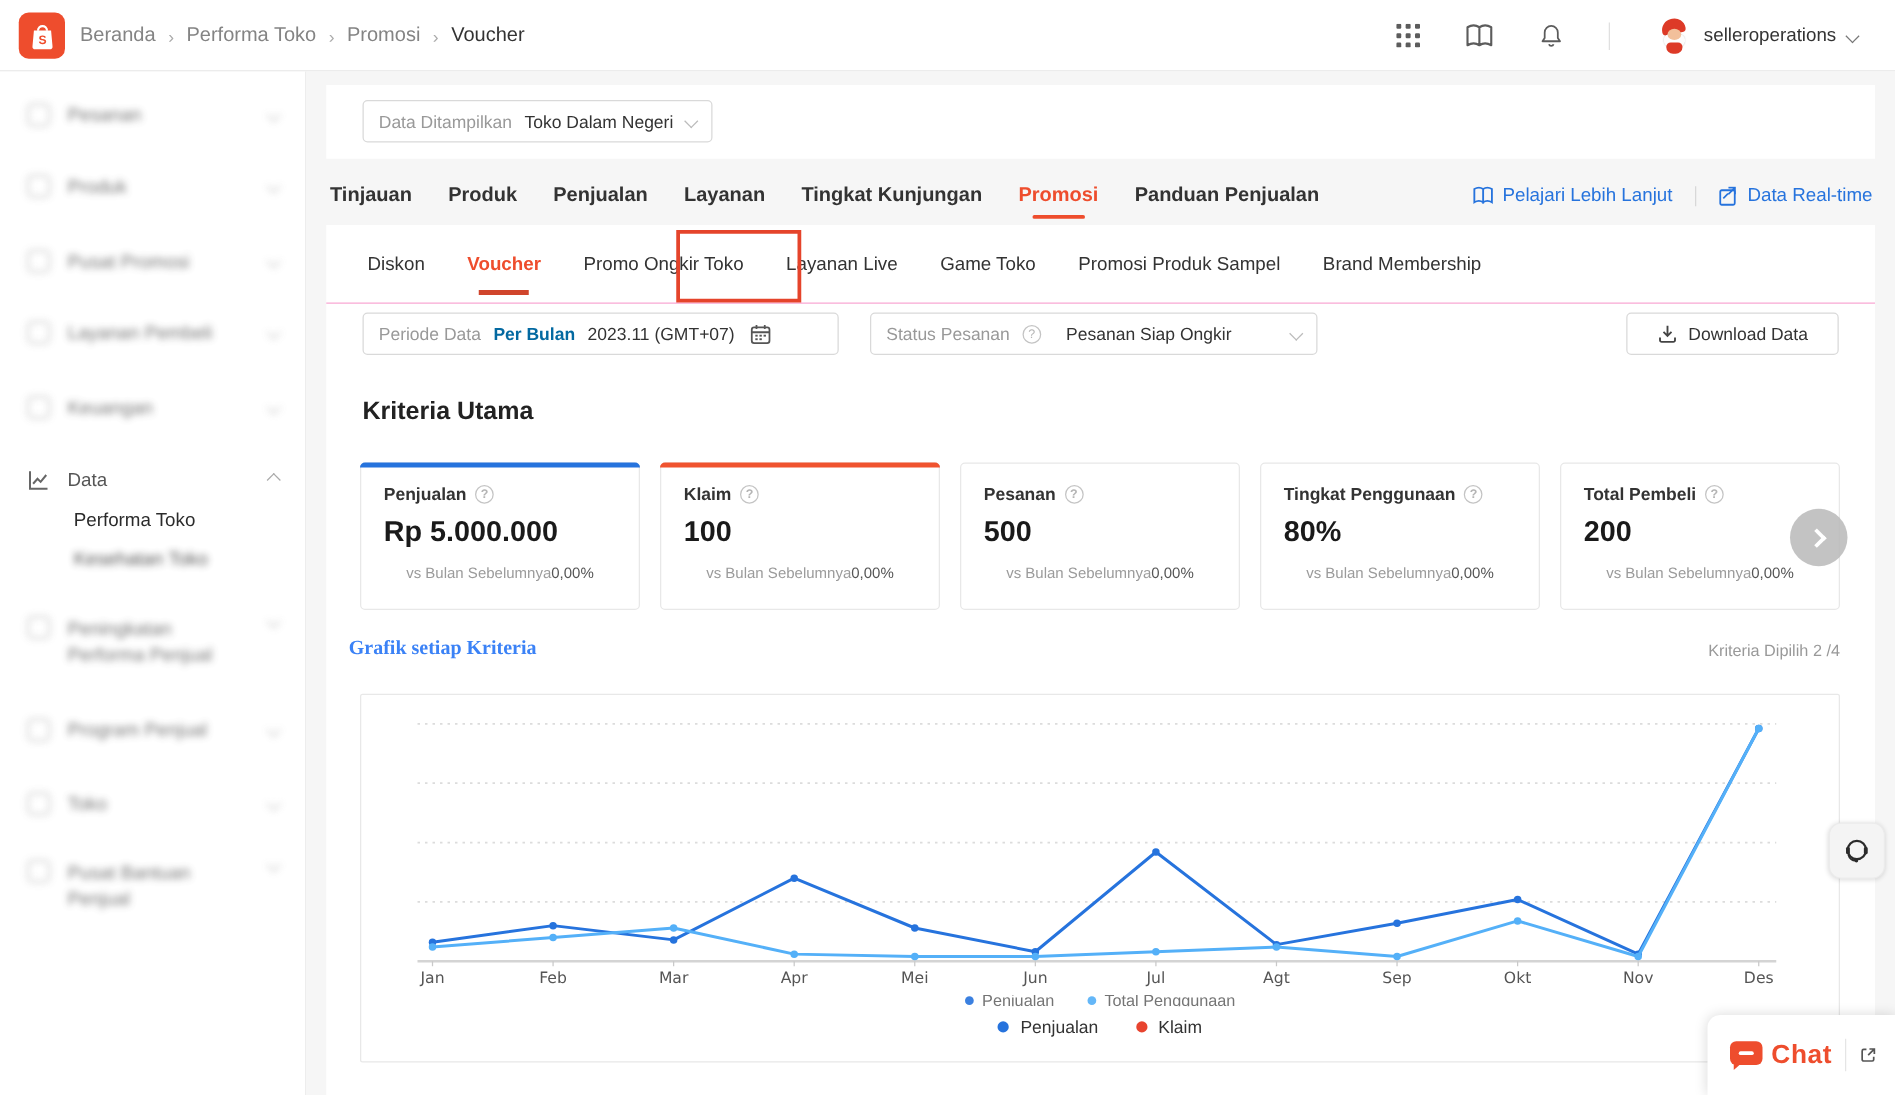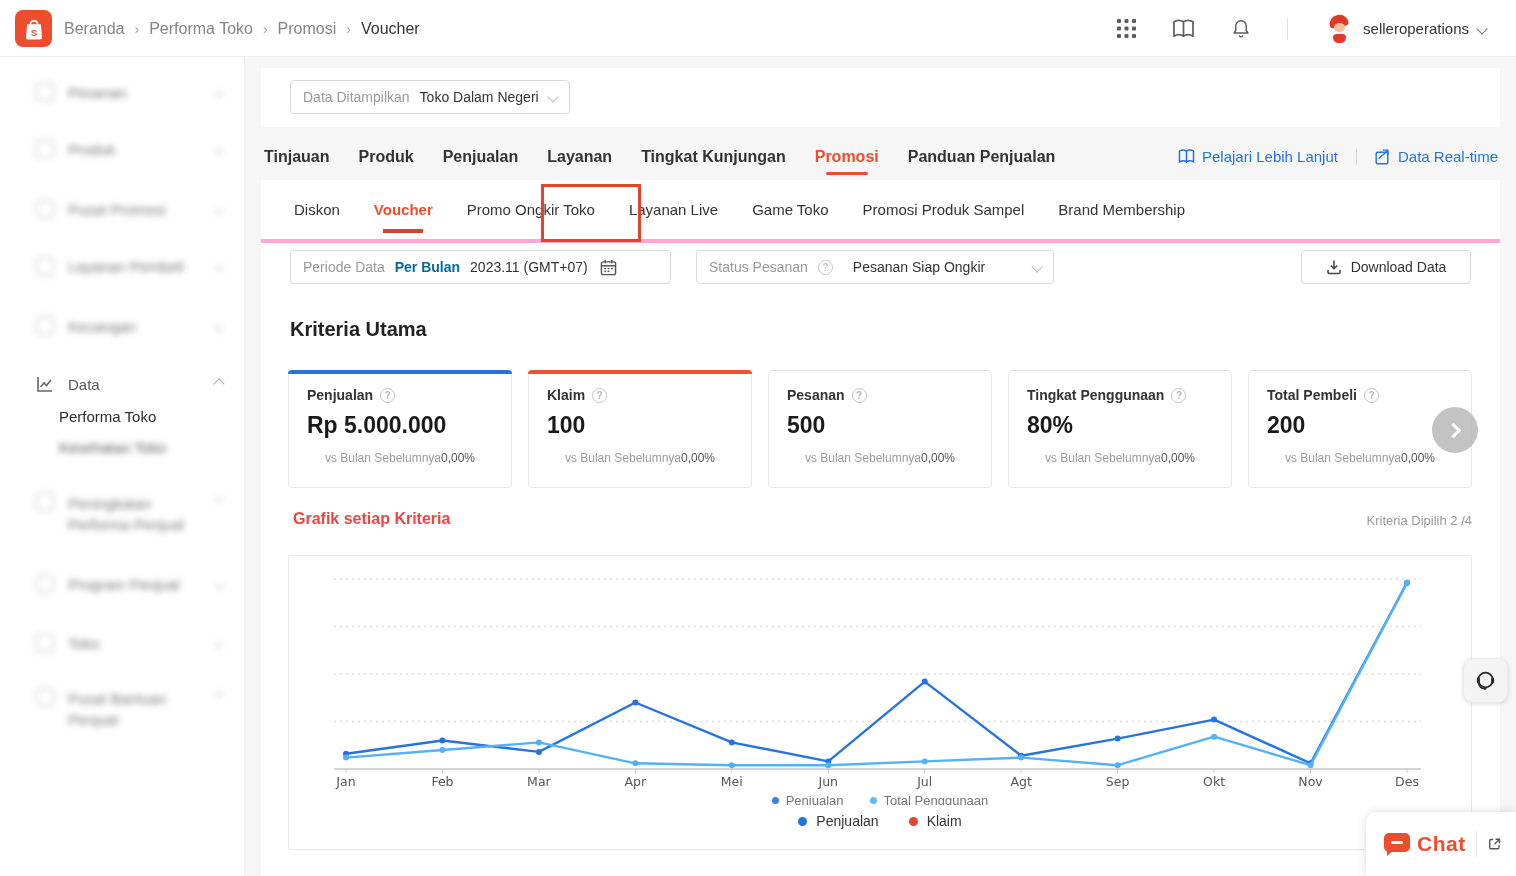--- a/index.html
+++ b/index.html
@@ -30,21 +30,21 @@
   .avatar .hat { position:absolute; left:5px; top:1px; width:19px; height:12px; background:#dd3a27;
                  border-radius:9px 9px 3px 3px; transform:rotate(-12deg); }
   .avatar .face { position:absolute; left:10px; top:9px; width:11px; height:9px; background:#f2c09b; border-radius:50%; }
   .avatar .beard { position:absolute; left:7px; top:13px; width:17px; height:12px; background:#fdfdfd;
                    border-radius:40% 40% 55% 55%; box-shadow:0 0 1px rgba(0,0,0,.25); }
   .avatar .body { position:absolute; left:9px; top:20px; width:13px; height:9px; background:#dd3a27; border-radius:4px 4px 6px 6px; }
   
   #sidebar { position:absolute; left:0; top:57px; width:245px; height:819px; background:#fff;
              border-right:1px solid #ededed; z-index:20; }
   .side-item { position:absolute; left:0; width:245px; height:30px; display:flex; align-items:center;
-               gap:14px; padding-left:36px; font-size:15px; color:#555; cursor:pointer; }
+               gap:14px; padding-left:22px; font-size:15px; color:#555; cursor:pointer; }
   .side-item .sicon { width:18px; height:18px; border:1.6px solid #9a9a9a; border-radius:4px; flex:0 0 auto; }
   .side-item .schev { position:absolute; right:22px; }
   .side-item.two { height:50px; align-items:flex-start; padding-top:2px; }
   .side-item.two .lbl { width:140px; line-height:21px; }
   .side-sub { position:absolute; left:59px; font-size:15px; color:#2b2b2b; cursor:pointer; }
   .blur { filter:blur(3px); opacity:.8; }
   
   #panel1 { position:absolute; left:261px; top:68px; width:1239px; height:59px; background:#fff; }
   .selbox { display:flex; align-items:center; gap:10px; height:34px; border:1px solid #d9d9d9;
             border-radius:4px; padding:0 12px; background:#fff; font-size:14px; cursor:pointer; }
@@ -57,21 +57,21 @@
          display:flex; align-items:center; cursor:pointer; }
   .tab.active { color:#ee4d2d; }
   .tab.active::after { content:""; position:absolute; left:50%; transform:translateX(-50%);
                        bottom:5px; width:42px; height:3px; background:#ee4d2d; border-radius:2px; }
   #tab-links { margin-left:auto; display:flex; align-items:center; gap:18px; padding-right:2px; }
   .bluelink { display:flex; align-items:center; gap:7px; color:#2673dd; font-size:15px; cursor:pointer; }
   .vdiv { width:1px; height:16px; background:#d8d8d8; }
   
   #panel2 { position:absolute; left:261px; top:180px; width:1239px; height:696px; background:#fff; }
   #subtabs { position:absolute; left:0; top:0; width:100%; height:63px; display:flex; align-items:center;
-             gap:34px; padding-left:33px; border-bottom:4px solid #f9a8d4; font-size:15px; }
+             gap:34px; padding-left:33px; border-bottom:1px solid #f9a8d4; font-size:15px; }
   .subtab { color:#333; cursor:pointer; position:relative; height:100%; display:flex; align-items:center; }
   .subtab.active { color:#ee4d2d; font-weight:700; }
   .subtab.active::after { content:""; position:absolute; left:50%; transform:translateX(-50%);
                           bottom:6px; width:40px; height:4px; background:#d0452c; }
   #voucher-annot { position:absolute; left:280px; top:4px; width:100px; height:58px;
                    border:3px solid #e5442b; pointer-events:none; z-index:5; }
   
   #filters { position:absolute; left:0; top:70px; width:100%; height:34px; }
   #periode-box { position:absolute; left:29px; width:381px; }
   #periode-box b { font-weight:700; color:#0369a1; }
@@ -89,21 +89,21 @@
   .card .accent { position:absolute; left:-1px; top:-1px; width:calc(100% + 2px); height:4px; border-radius:4px 4px 0 0; }
   .card .clabel { display:flex; align-items:center; gap:7px; font-size:14px; font-weight:700; color:#333; }
   .card .cvalue { margin-top:9px; font-size:23px; font-weight:700; color:#1a1a1a; }
   .card .cvs { margin-top:12px; display:flex; justify-content:center; font-size:12px; color:#9b9b9b; }
   .card .cvs .vsv { color:#555; }
   #cards-arrow { position:absolute; left:1171px; top:227px; width:46px; height:46px; border-radius:50%;
                  background:rgba(185,185,185,.85); display:flex; align-items:center; justify-content:center;
                  cursor:pointer; z-index:4; }
   #cards-arrow .chev { border-color:#fff; border-width:3px; transform:rotate(-45deg); width:11px; height:11px; margin-left:-4px; }
   
-  #grafik-title { position:absolute; left:32px; top:330px; font-size:16px; font-weight:700; color:#ef4444; }
+  #grafik-title { position:absolute; left:18px; top:330px; font-size:16px; font-weight:700; color:#3b82f6;font-family:Liberation Serif, serif; }
   #grafik-note  { position:absolute; right:28px; top:333px; font-size:13px; color:#999; }
   #chart-panel { position:absolute; left:27px; top:375px; width:1184px; height:295px;
                  border:1px solid #e8e8e8; border-radius:2px; background:#fff; }
   #legend-clipped { position:absolute; left:0; top:240px; width:100%; height:9px; overflow:hidden;
                     display:flex; justify-content:center; gap:26px; font-size:13px; color:#666; opacity:.9; }
   .lc-item { display:flex; align-items:center; gap:7px; line-height:15px; }
   .dot { display:inline-block; border-radius:50%; }
   #legend-main { position:absolute; left:0; top:257px; width:100%; display:flex; justify-content:center;
                  gap:30px; font-size:14px; color:#333; }
   .lg-item { display:flex; align-items:center; gap:9px; cursor:pointer; }

